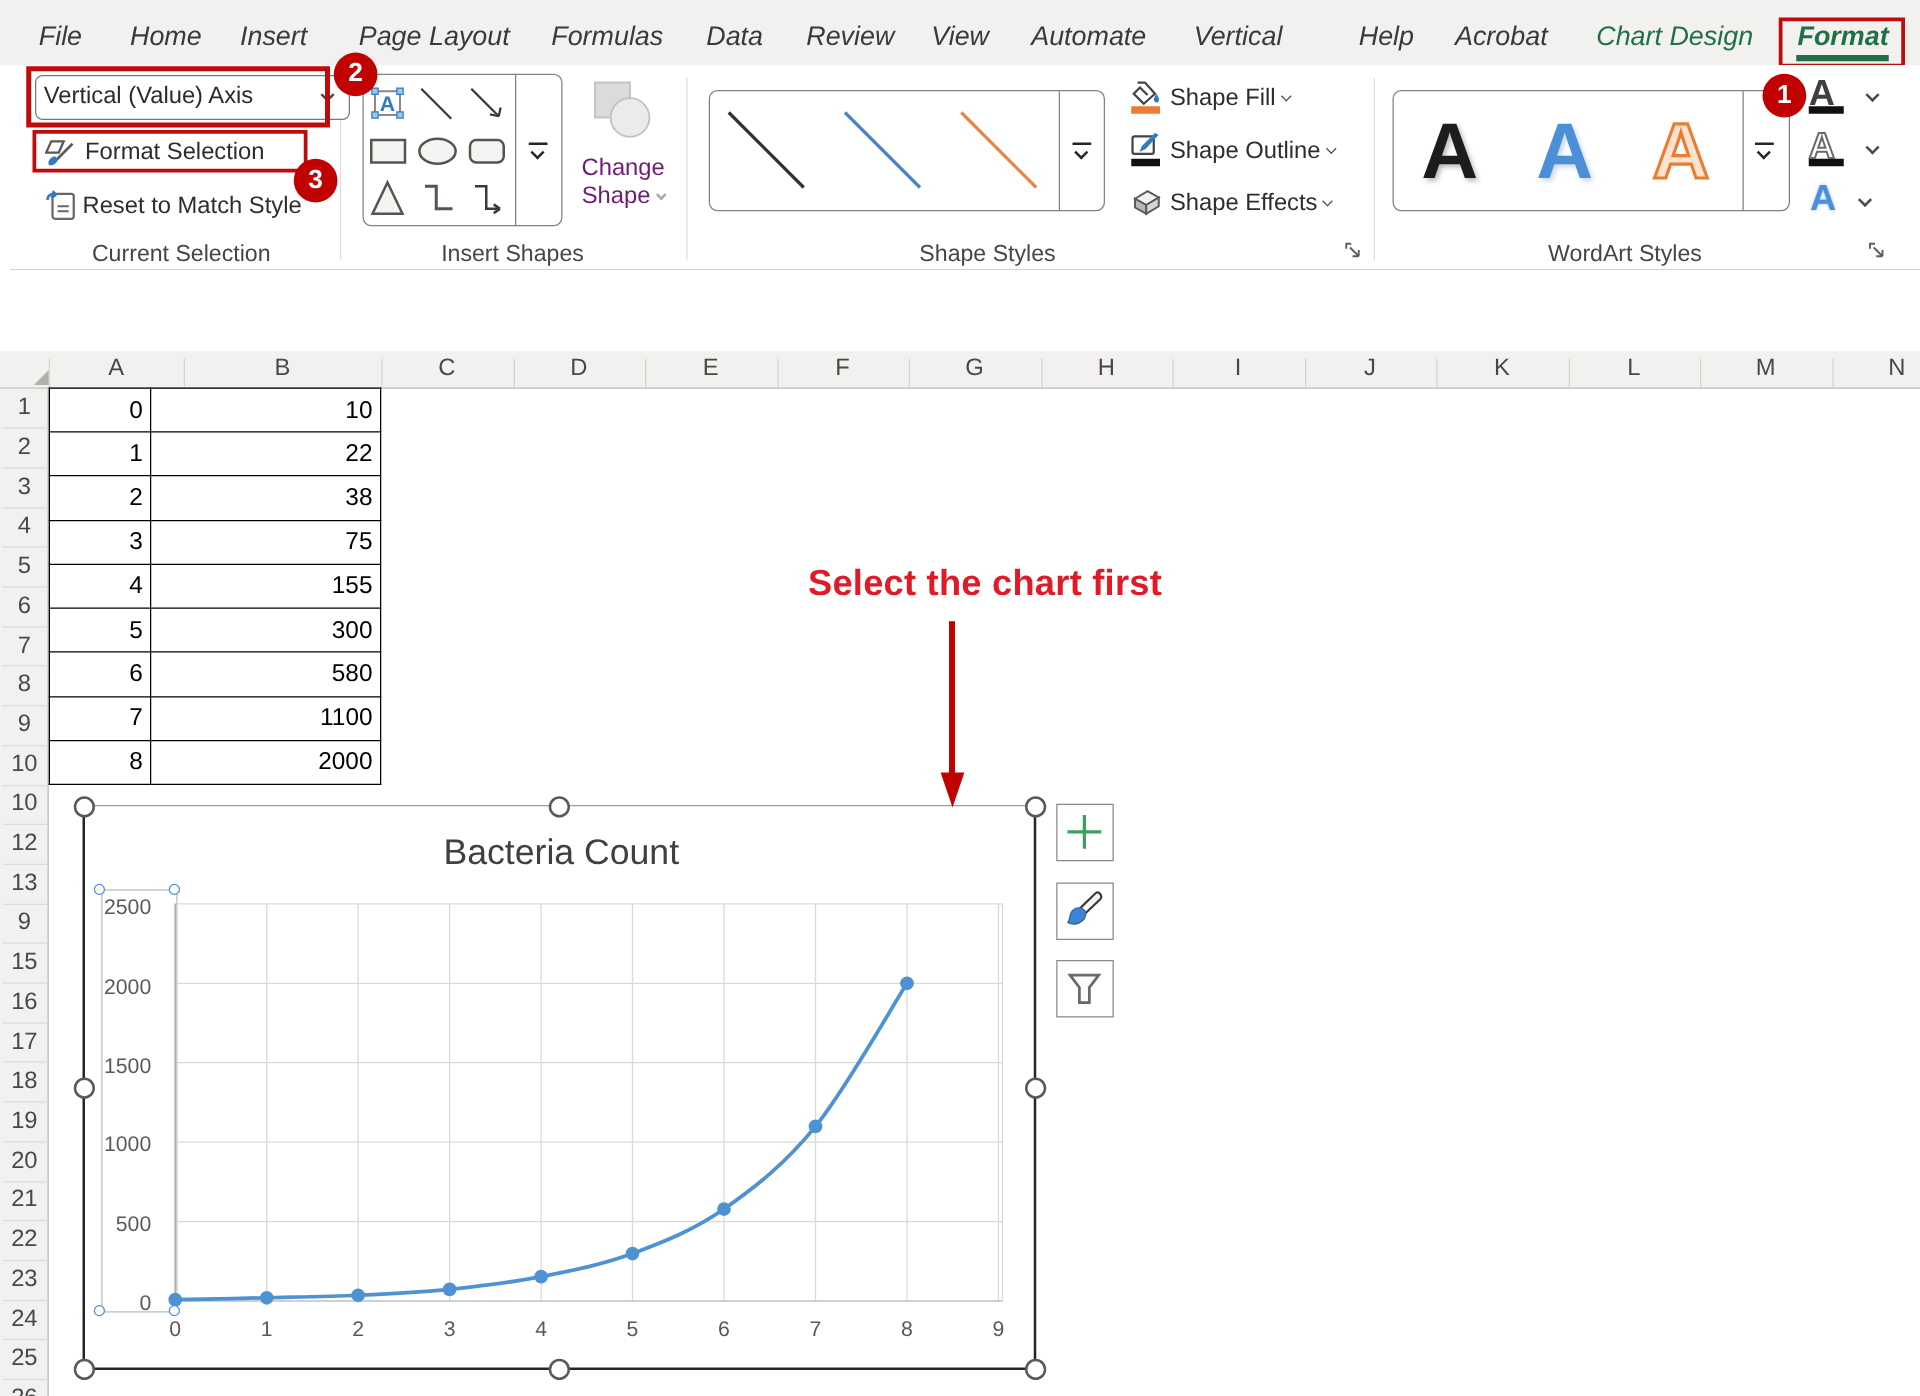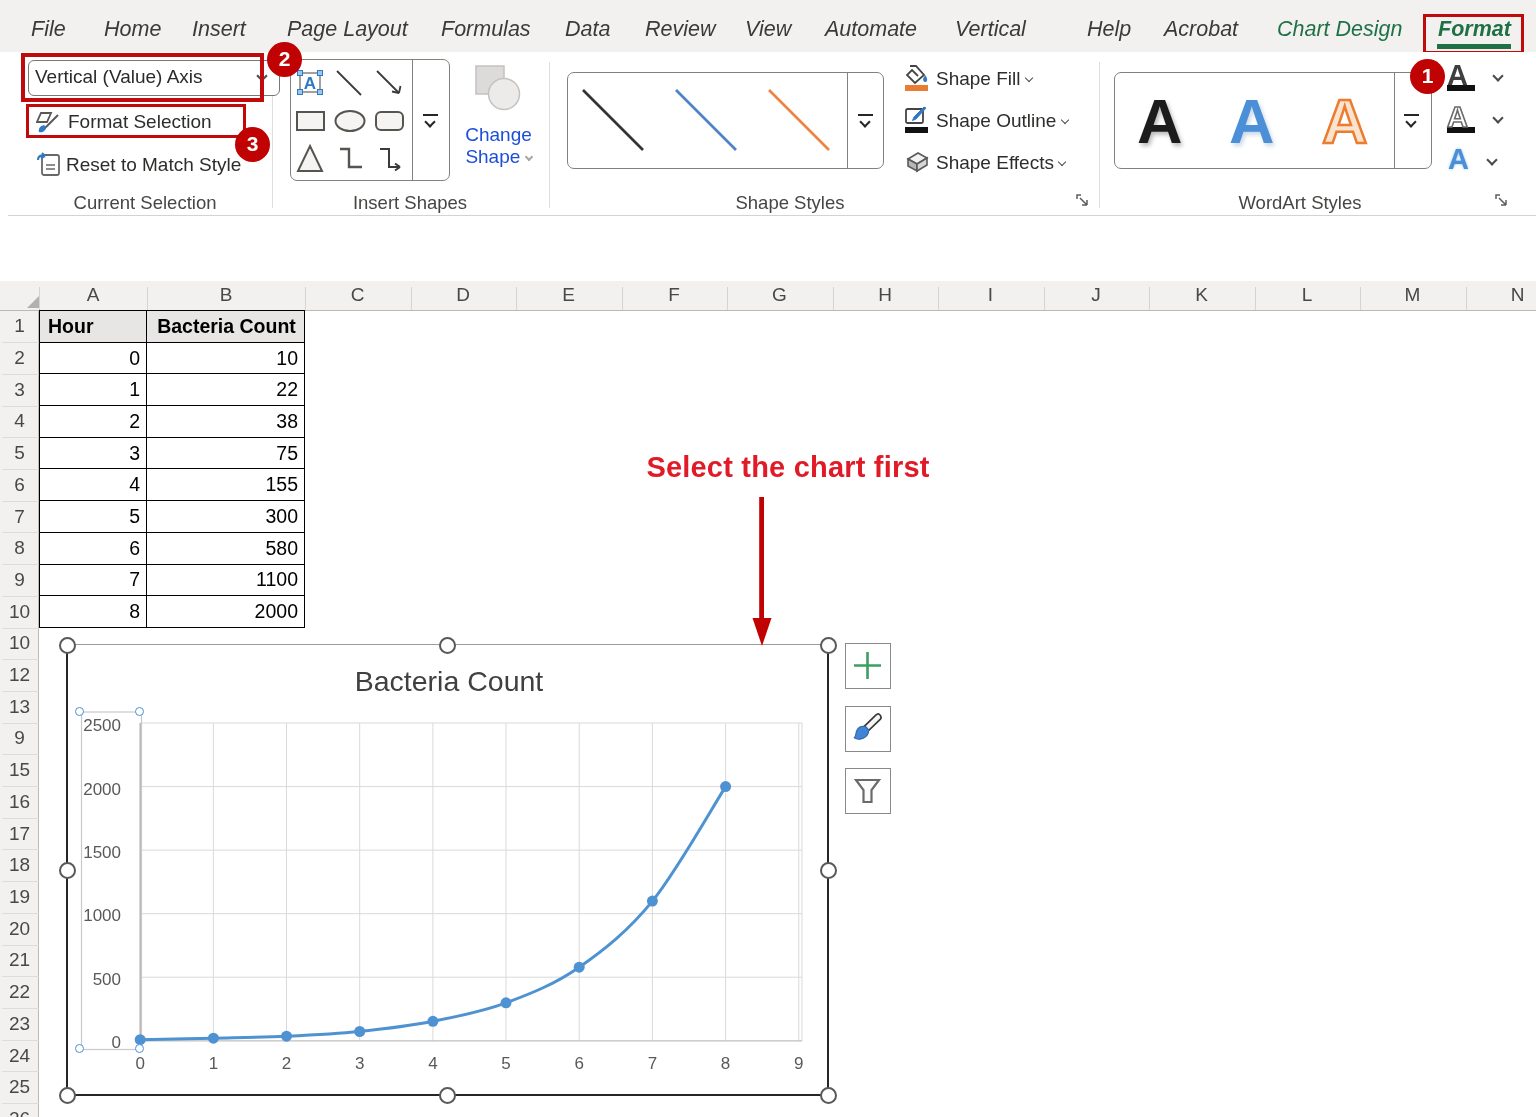--- a/index.html
+++ b/index.html
@@ -15,21 +15,21 @@
   border-radius:9px 0 0 0; border-bottom:1px solid #d5d2cf; }
 .vsep { position:absolute; top:10px; height:146px; width:1px; background:#e0deda; }
 .glabel { position:absolute; top:140px; width:200px; text-align:center; font-size:18.5px; color:#484644; white-space:nowrap; }
 .chev { display:inline-block; width:8px; height:8px; border-right:2px solid #4a4a4a; border-bottom:2px solid #4a4a4a; transform:rotate(45deg); }
 .gallery { position:absolute; background:#fff; border:1.2px solid #83817d; border-radius:7px; }
 .gsplit { position:absolute; top:0; bottom:0; width:1.2px; background:#83817d; }
 .redbox { position:absolute; border:4px solid #bf0b0b; }
 .badge { position:absolute; width:35px; height:35px; border-radius:50%; background:#c00202; color:#fff;
   font-size:21px; font-weight:bold; text-align:center; line-height:34px; z-index:60; }
 .rlabel { font-size:19px; color:#2f2d2b; white-space:nowrap; }
-.disabled { color:#1d4ed8; }
+.disabled { color:#701a75; }
 
 #fbar { position:absolute; left:0; top:216px; width:1536px; height:65px; background:#f1efee; }
 .fbox { position:absolute; top:13.5px; height:37px; background:#fff; border:1.2px solid #95938f; border-radius:7px; }
 
 #grid { position:absolute; left:0; top:281px; width:1536px; height:836px; background:#fff; }
 #colhead { position:absolute; left:0; top:0; width:1536px; height:29.5px; background:#f3f1f0; border-bottom:1px solid #bbb9b6; }
 .ch { position:absolute; top:3px; font-size:19px; color:#4a4846; text-align:center; }
 .chtick { position:absolute; top:6px; bottom:0px; width:1px; background:#d6d4d1; }
 #rowhead { position:absolute; left:0; top:29.5px; width:39px; height:807px; background:#f3f1f0; border-right:1px solid #bbb9b6; }
 .rh { position:absolute; left:0; width:39px; text-align:center; font-size:19px; color:#4a4846; }
@@ -270,24 +270,20 @@
         <div class="rh" style="top:670.5px">22</div>
         <div class="rh" style="top:702.3px">23</div>
         <div class="rh" style="top:734.0px">24</div>
         <div class="rh" style="top:765.6px">25</div>
         <div class="rh" style="top:797.4px">26</div>
       </div>
   </div>
 
   <table id="dtable" cellspacing="0">
     <tbody>
-        <tr>
-          <td class="hd" style="width:107px">Hour</td>
-          <td class="hd" style="text-align:center">Bacteria Count</td>
-        </tr>
     <tr>
           <td class="num">0</td>
           <td class="num">10</td>
         </tr>
     <tr>
           <td class="num">1</td>
           <td class="num">22</td>
         </tr>
     <tr>
           <td class="num">2</td>

